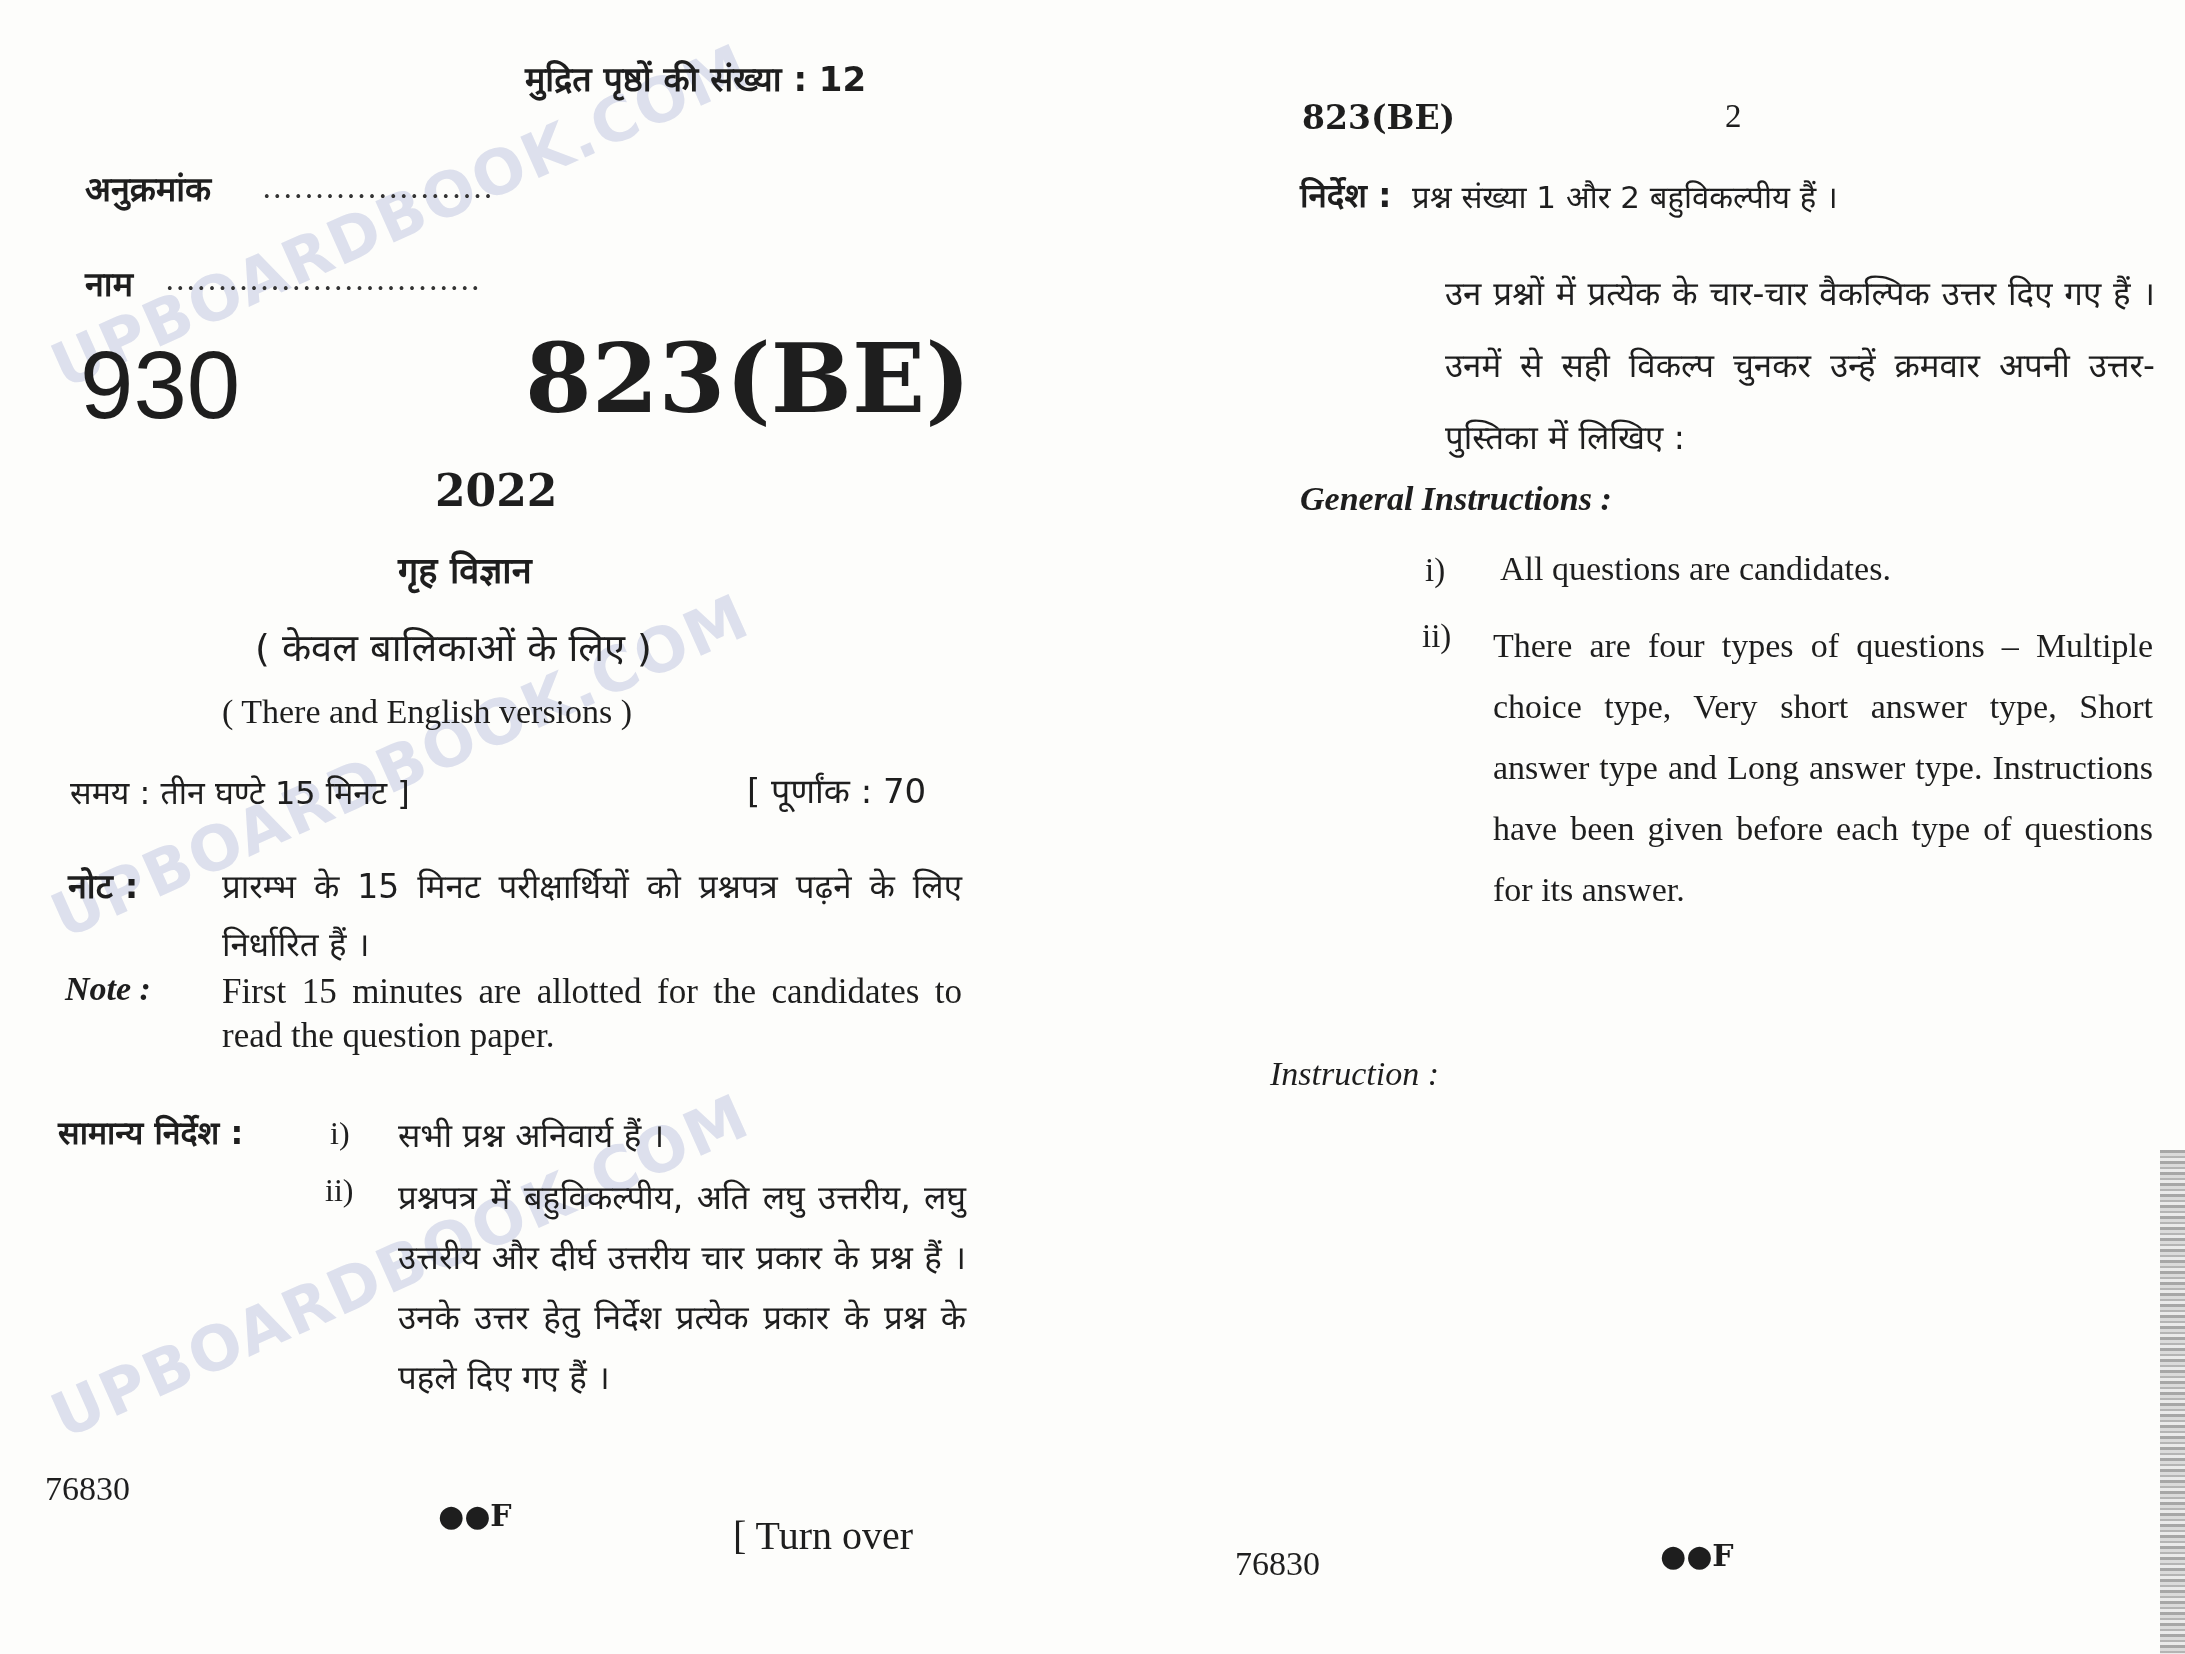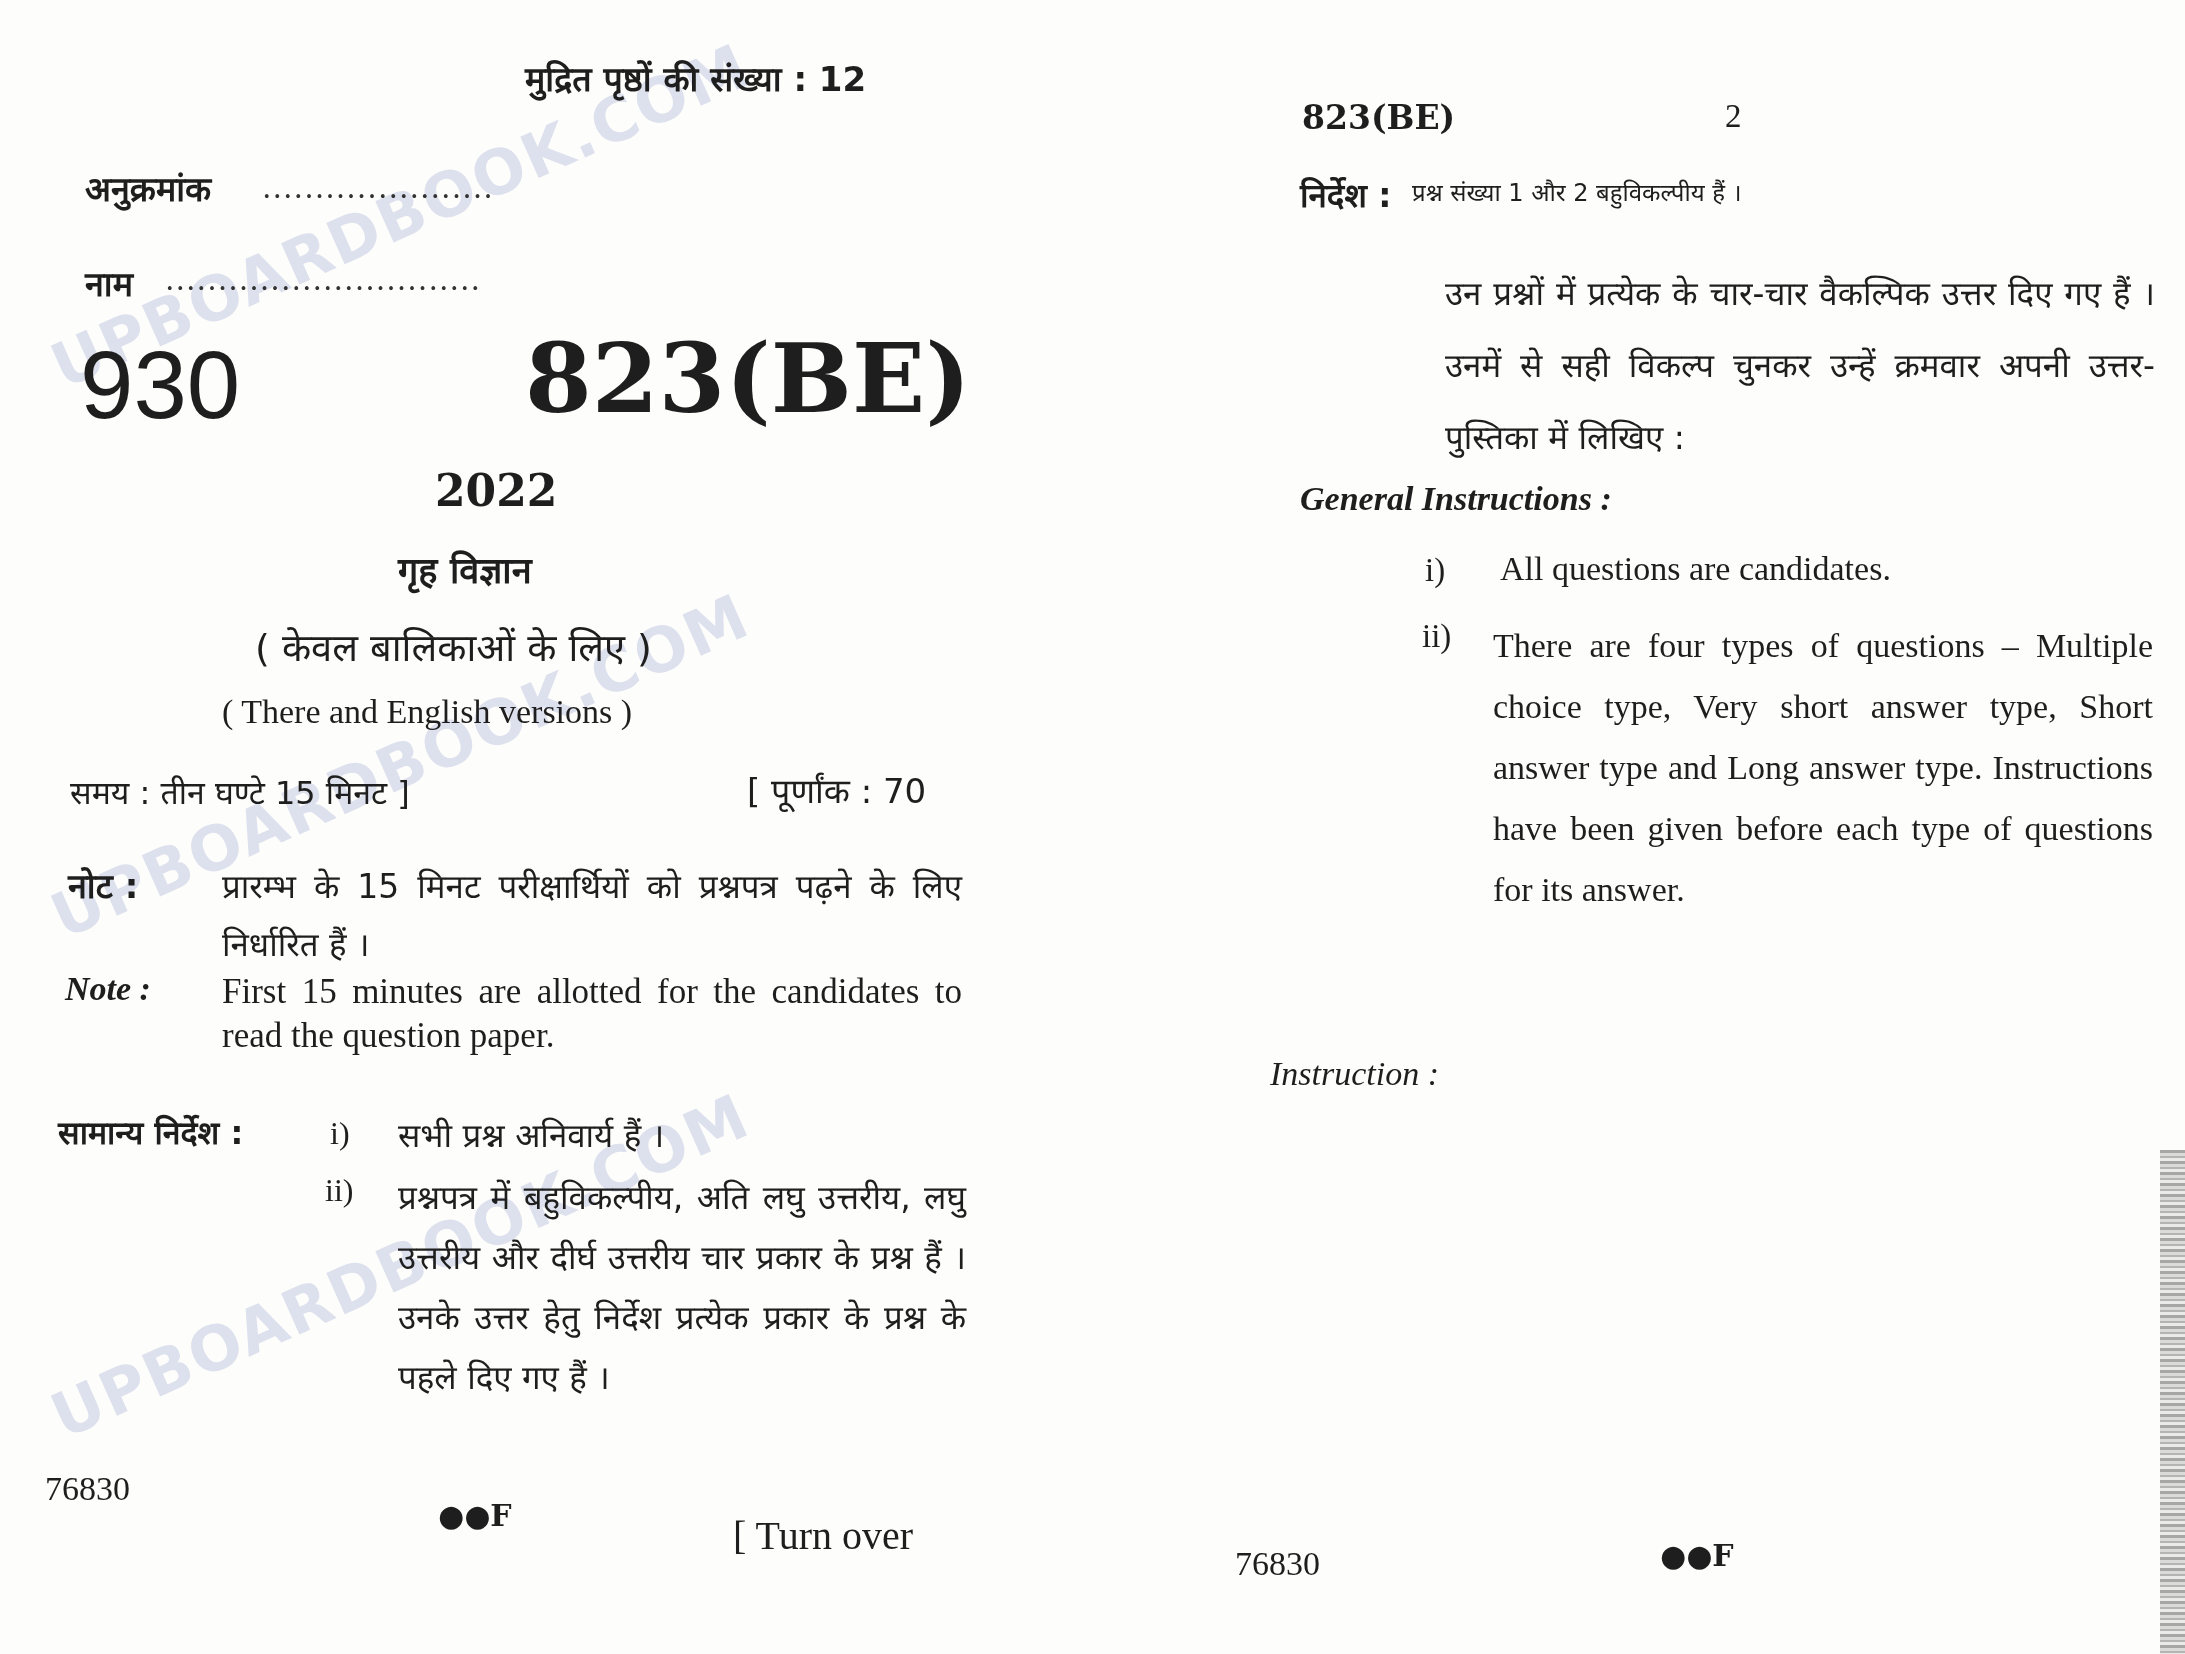--- a/index.html
+++ b/index.html
@@ -47,21 +47,21 @@
   .gi-hi-n2 { left: 325px; top: 1172px; font-size: 32px; }
   .gi-hi-2 { left: 398px; top: 1168px; width: 568px; font-size: 33px; line-height: 60px; white-space: normal; text-align: justify; }
   .code-left-bottom { left: 45px; top: 1470px; font-size: 34px; }
   .dots-f-left { left: 438px; top: 1498px; font-size: 30px; font-weight: bold; }
   .turn-over { left: 733px; top: 1512px; font-size: 40px; }
 
   
   .r-code { left: 1302px; top: 98px; font-size: 33px; font-weight: bold; }
   .r-pageno { left: 1725px; top: 98px; font-size: 33px; }
   .r-nirdesh-label { left: 1300px; top: 172px; font-size: 33px; font-weight: bold; }
-  .r-nirdesh-text { left: 1412px; top: 175px; font-size: 24px; }
+  .r-nirdesh-text { left: 1412px; top: 175px; font-size: 31px; }
   .r-hi-para { left: 1445px; top: 258px; width: 710px; font-size: 33px; line-height: 72px; white-space: normal; text-align: justify; }
   .r-gi-title { left: 1300px; top: 480px; font-size: 34px; font-weight: bold; font-style: italic; }
   .r-gi-n1 { left: 1425px; top: 552px; font-size: 33px; }
   .r-gi-1 { left: 1500px; top: 550px; font-size: 34px; }
   .r-gi-n2 { left: 1422px; top: 618px; font-size: 33px; }
   .r-gi-2 { left: 1493px; top: 615px; width: 660px; font-size: 34px; line-height: 61px; white-space: normal; text-align: justify; }
   .r-instr-label { left: 1270px; top: 1055px; font-size: 34px; font-style: italic; }
   .r-instr-body { left: 1510px; top: 1055px; width: 640px; font-size: 34px; line-height: 62px; white-space: normal; text-align: justify; }
   .r-code-bottom { left: 1235px; top: 1545px; font-size: 34px; }
   .r-dots-f { left: 1660px; top: 1538px; font-size: 30px; font-weight: bold; }

